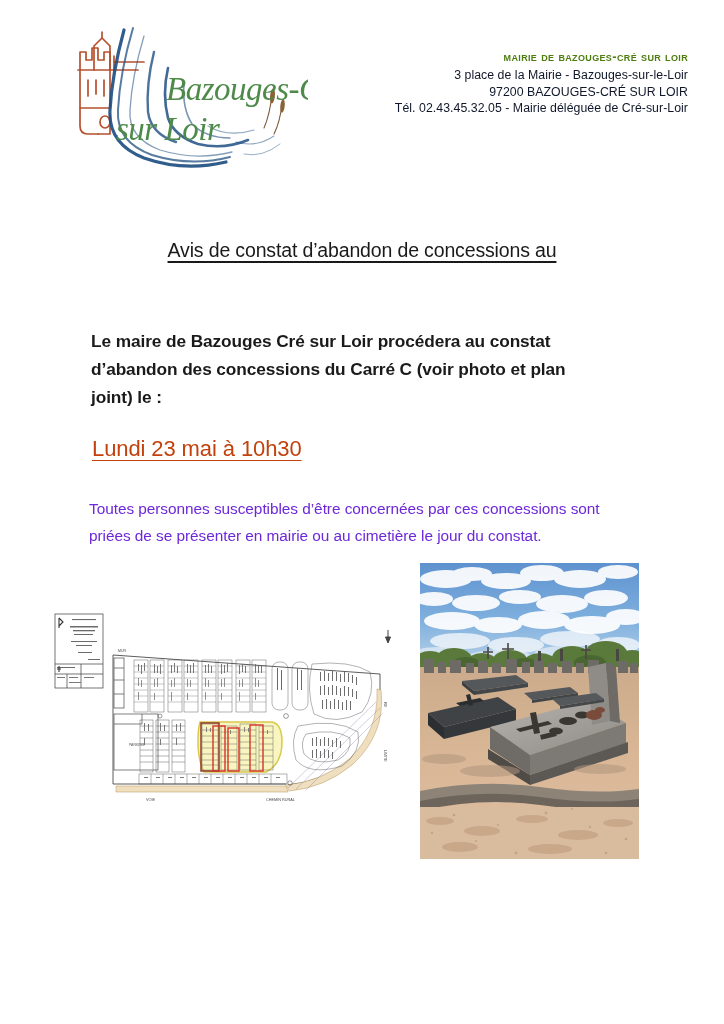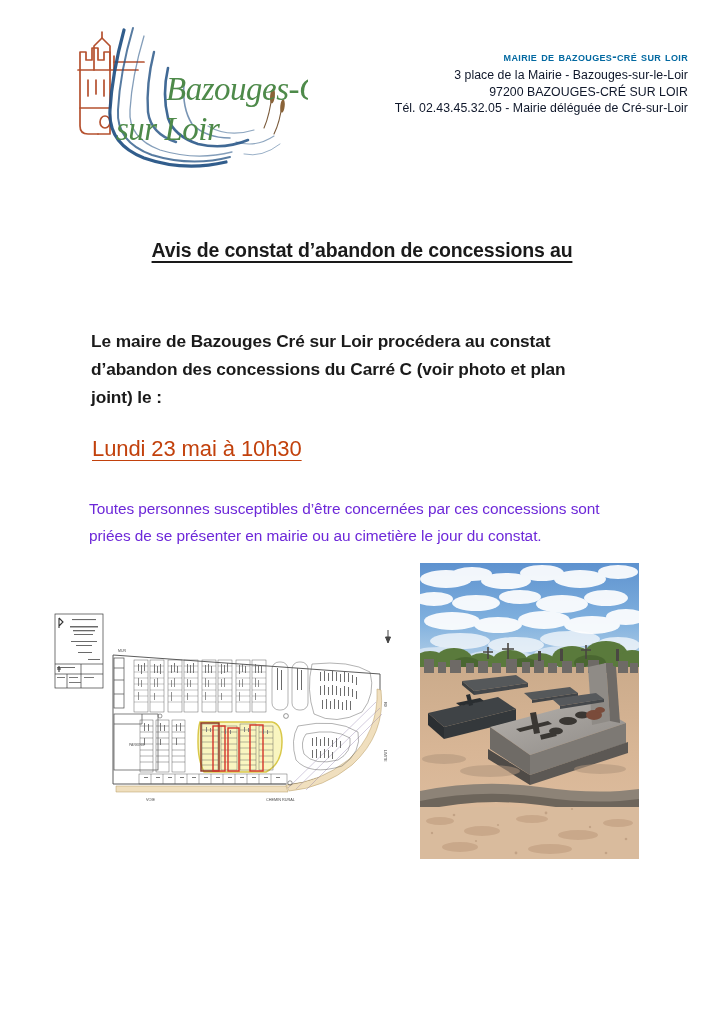--- a/index.html
+++ b/index.html
@@ -45,42 +45,42 @@
 
   .header-contact {
     position: absolute;
     right: 36px;
     top: 48px;
     width: 420px;
     text-align: right;
     line-height: 1.32;
   }
   .hc-title {
-    color: #0369a1;
+    color: #4d7c0f;
     font-weight: bold;
     font-size: 13.2px;
     letter-spacing: 0.35px;
     font-variant: small-caps;
     text-transform: lowercase;
     margin-bottom: 2px;
   }
   .hc-line {
     color: #0f172a;
     font-size: 12.3px;
     letter-spacing: 0.05px;
   }
 
   
   .doc-title {
     position: absolute;
     left: 62px;
     top: 222px;
     width: 600px;
     text-align: center;
-    font-weight: bold;
+    font-weight: normal;
     font-size: 19.5px;
     line-height: 1.58;
     color: #1a1a1a;
     letter-spacing: -0.15px;
   }
   .doc-title span {
     text-decoration: underline;
     text-underline-offset: 4px;
     text-decoration-thickness: 1.5px;
   }

